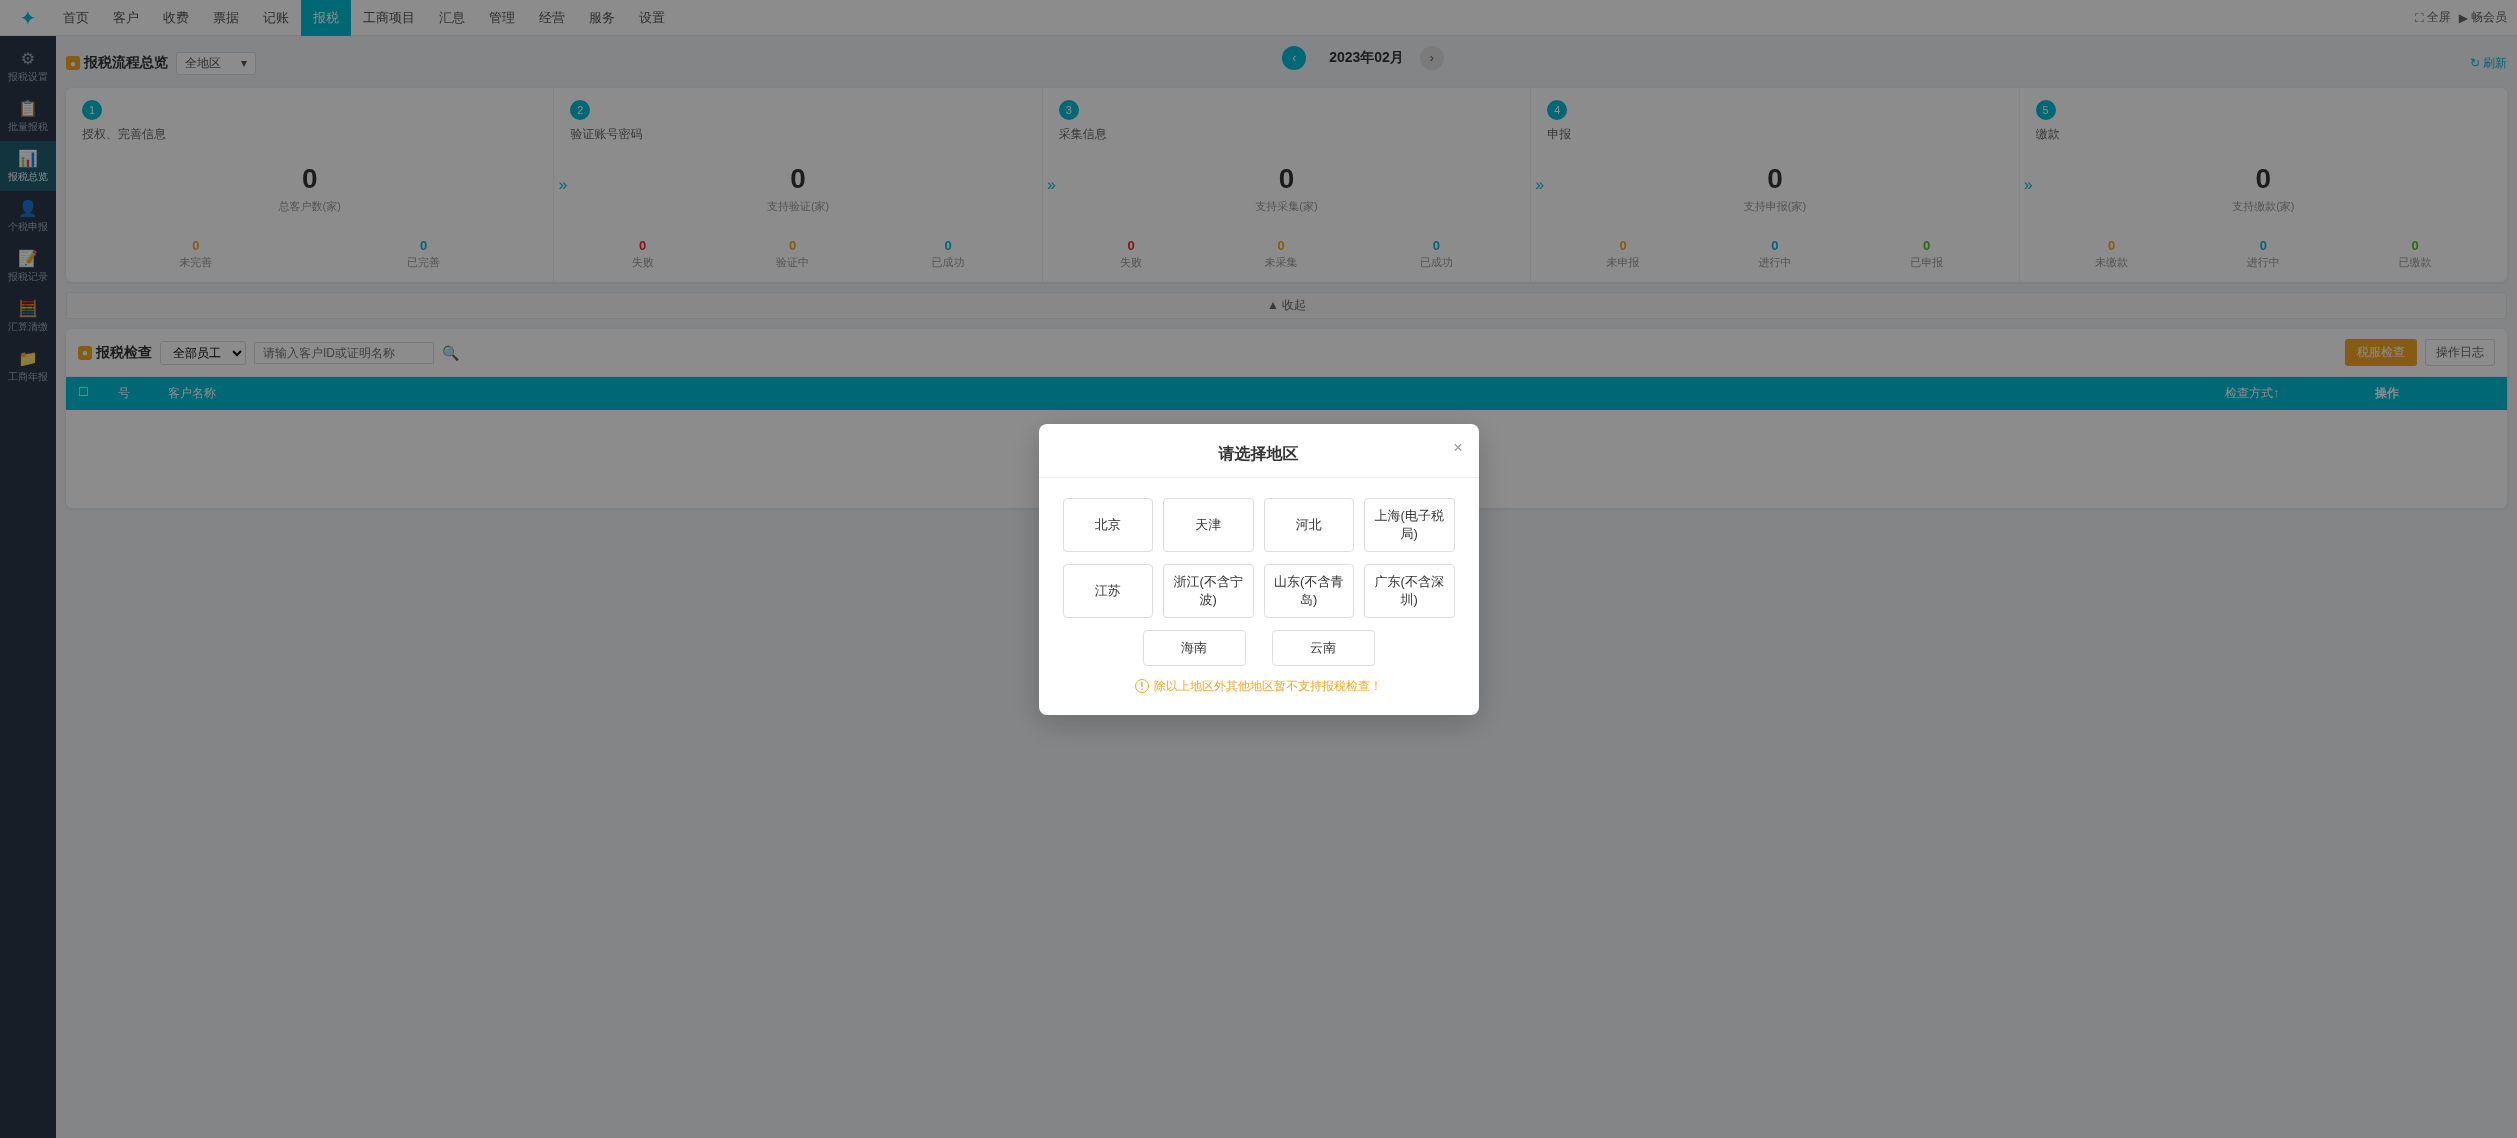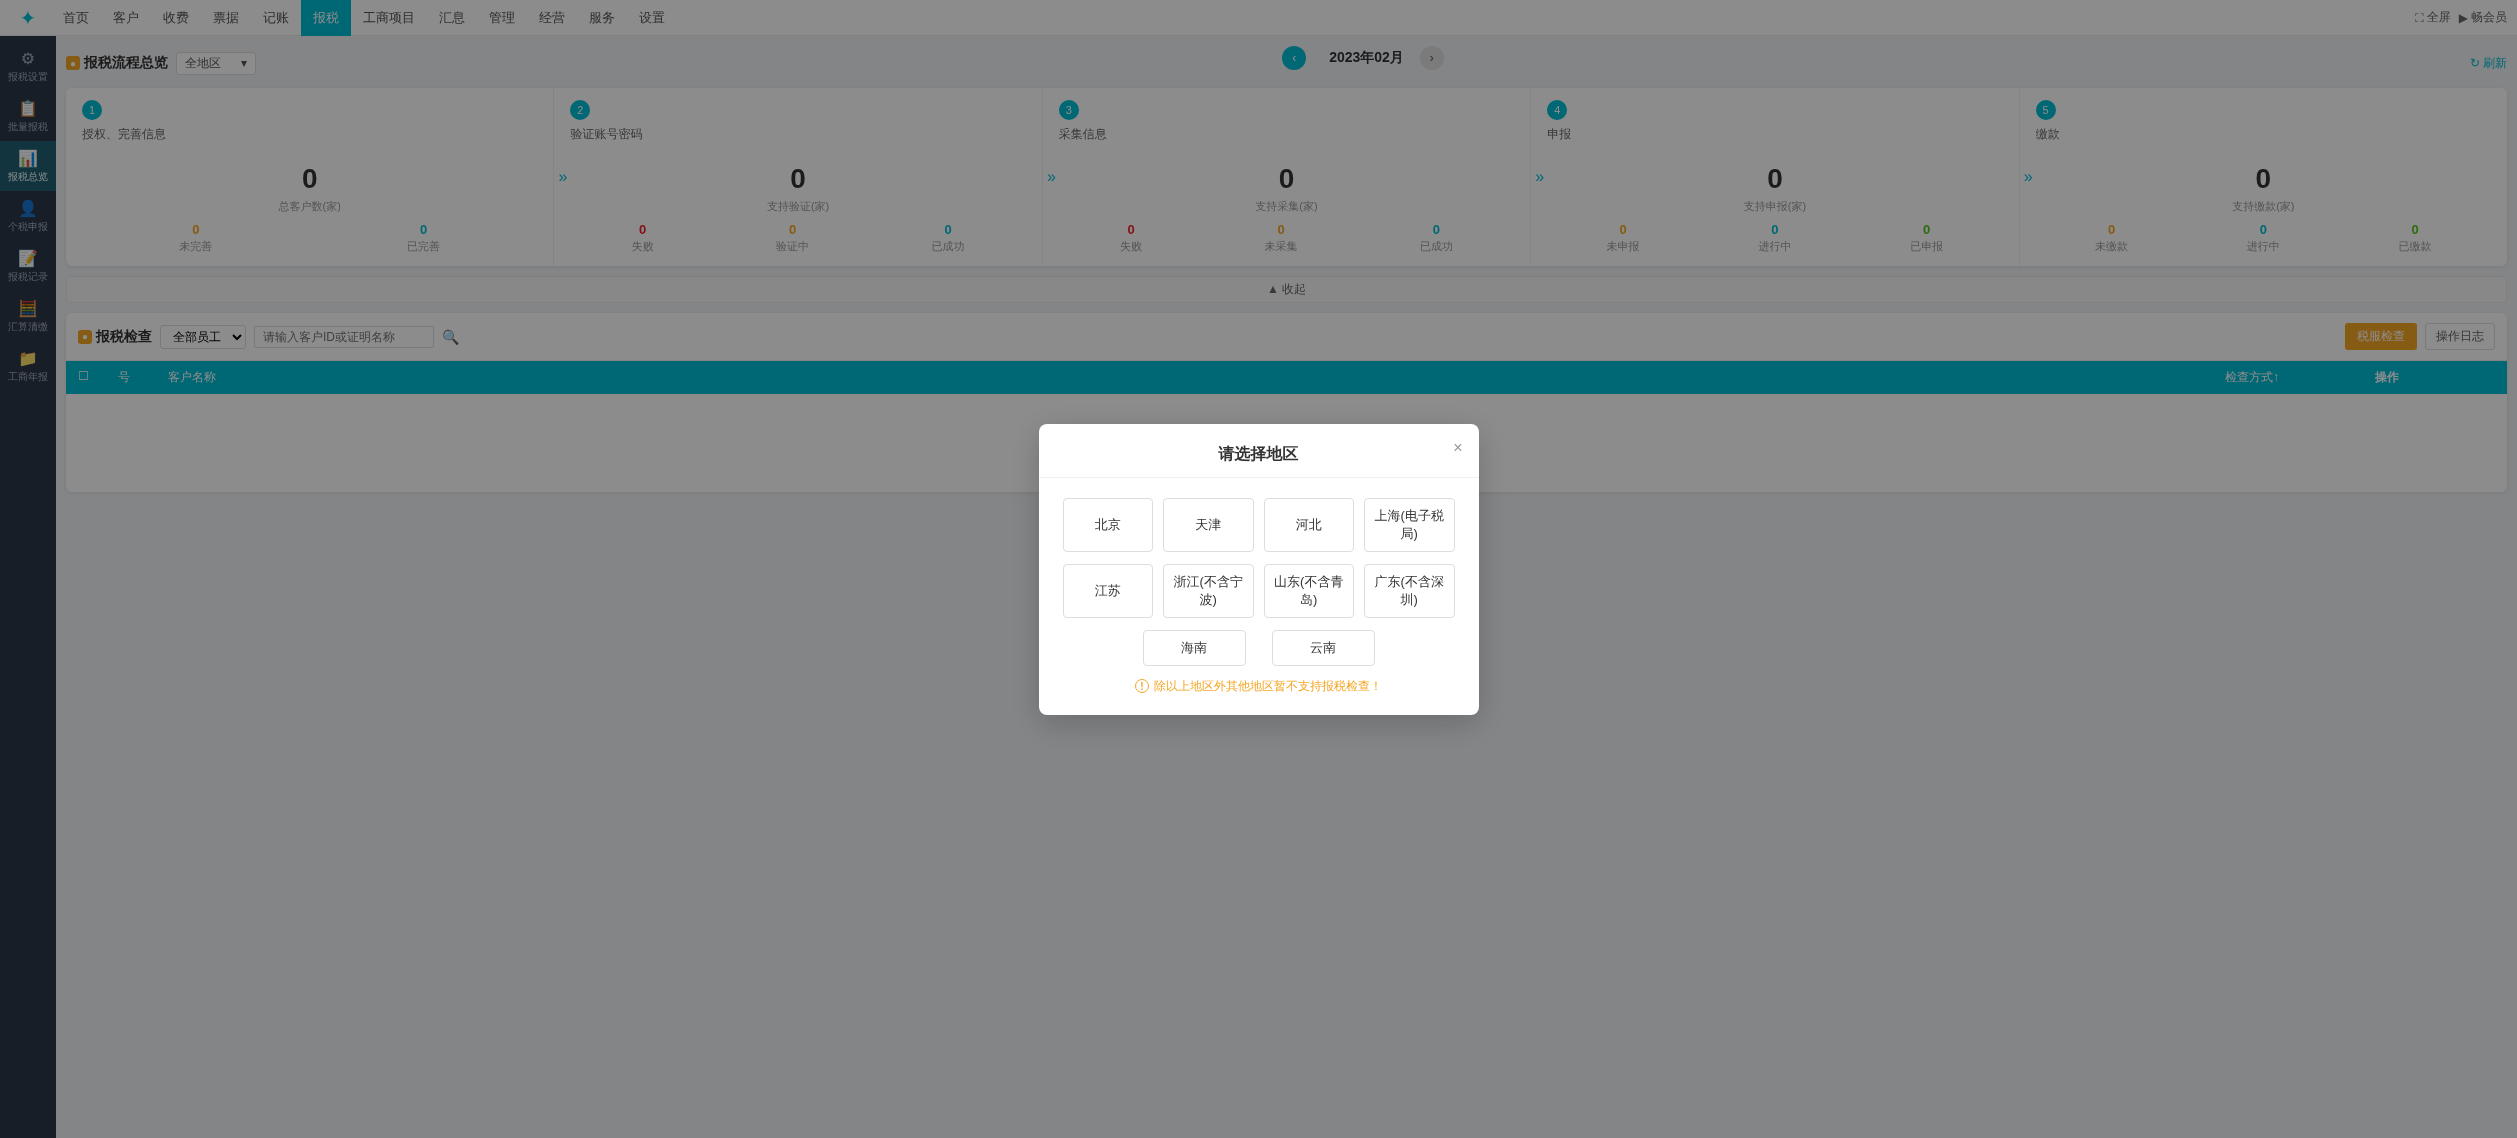--- a/index.html
+++ b/index.html
@@ -202,21 +202,21 @@
       font-size: 28px;
       font-weight: bold;
       color: #333;
       text-align: center;
       margin-bottom: 4px;
     }
     .flow-card .card-sub {
       font-size: 11px;
       color: #999;
       text-align: center;
-      margin-bottom: 8px;
+      margin-bottom: 24px;
     }
     .flow-card .card-arrow {
       position: absolute;
       right: -14px;
       top: 50%;
       transform: translateY(-50%);
       color: #00bcd4;
       font-size: 16px;
       z-index: 1;
     }

